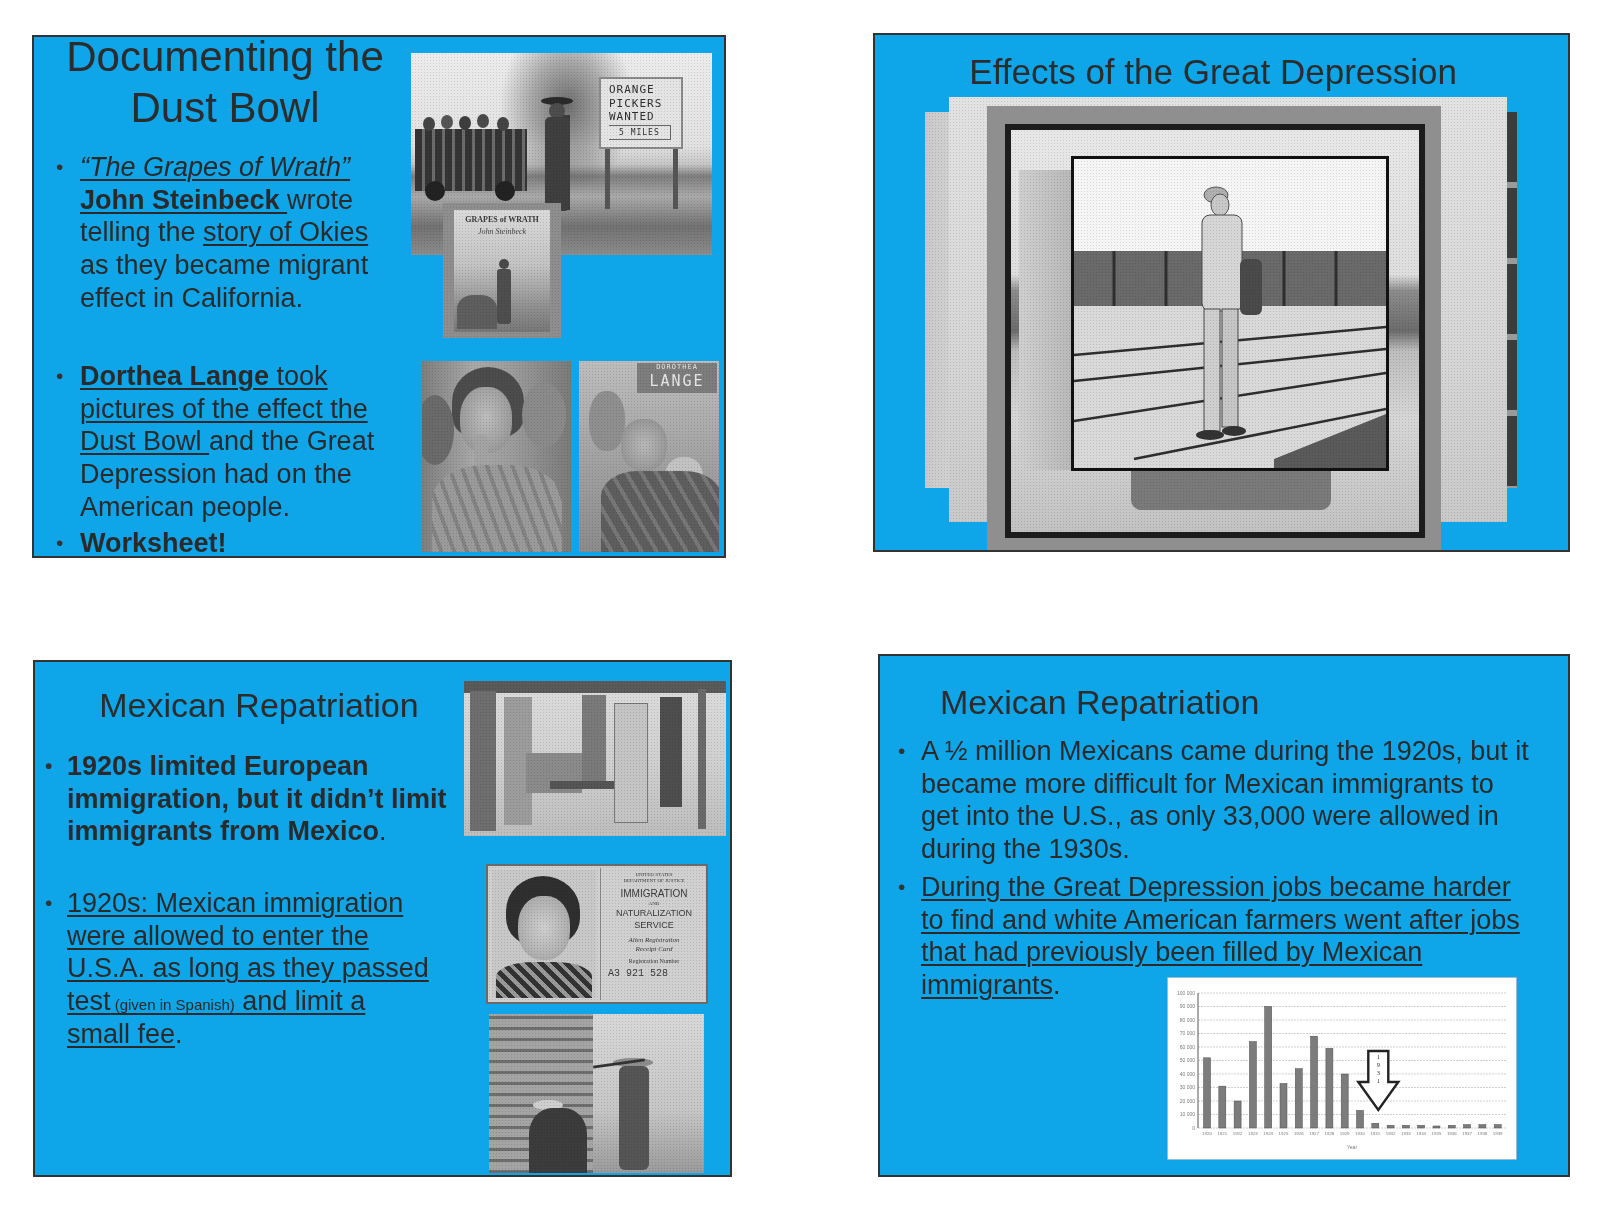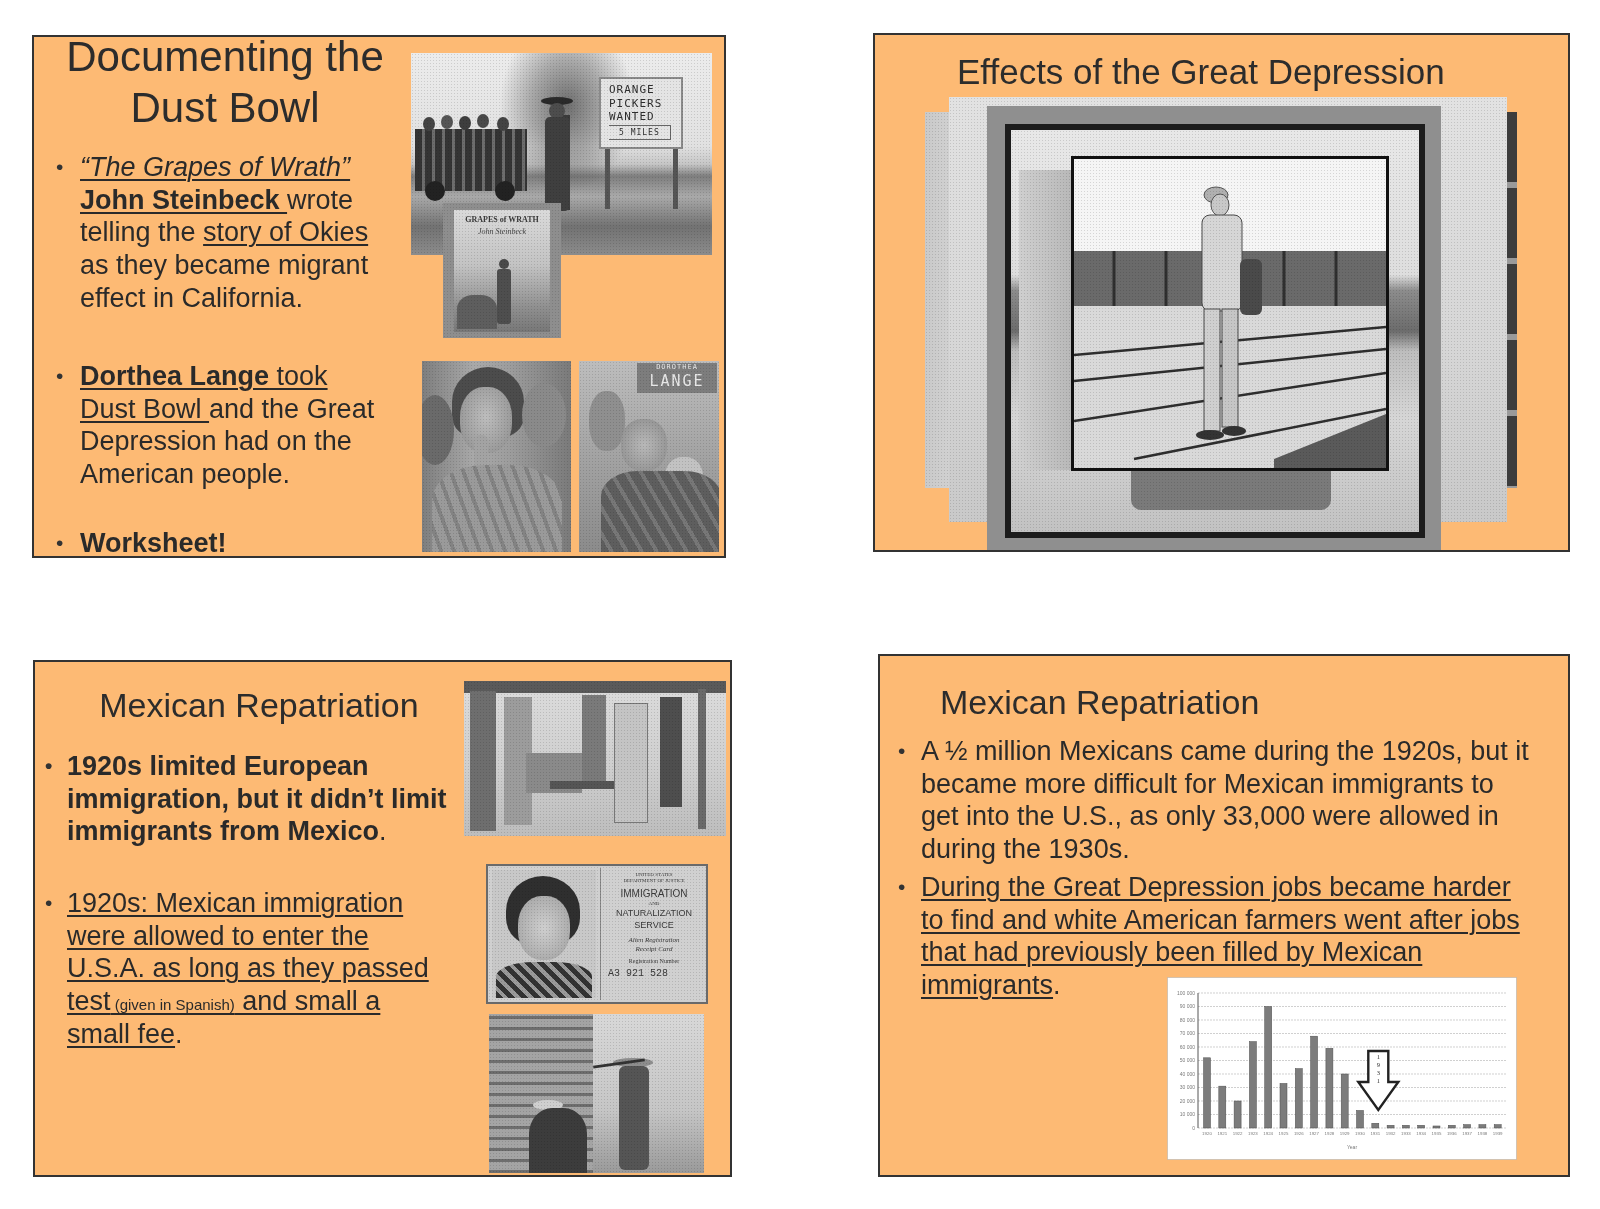--- a/index.html
+++ b/index.html
@@ -1,18 +1,18 @@
 <!DOCTYPE html>
 <html><head>
 <meta charset="utf-8">
 <style>
 *{box-sizing:border-box;margin:0;padding:0}
 html,body{width:1600px;height:1209px;background:#ffffff;overflow:hidden}
 body{position:relative;font-family:"Liberation Sans",sans-serif;color:#2a2a2a}
-.slide{position:absolute;border:2px solid #333;background:#fdba74;overflow:hidden}
+.slide{position:absolute;border:2px solid #333;background:#0ea5e9;overflow:hidden}
 .title{position:absolute;white-space:nowrap;color:#2c2c2c}
 .bullet{position:absolute;font-size:27px;line-height:32.7px}
 .lines{position:relative}
 .line{white-space:pre;height:32.7px}
 .dot{position:absolute;left:0;top:0;font-size:21px;line-height:32.7px;color:#333}
 .u{text-decoration:underline;text-decoration-thickness:1.6px;text-underline-offset:3px}
 .b{font-weight:bold}
 .i{font-style:italic}
 .sm{font-size:15px}
 .photo{position:absolute;overflow:hidden}
@@ -39,20 +39,21 @@
       <div class="line"><span>telling the </span><span class="u">story of Okies</span></div>
       <div class="line">as they became migrant</div>
       <div class="line">effect in California.</div>
     </div>
   </div>
 
   <div class="bullet" style="left:22px;top:323px">
     <span class="dot">•</span>
     <div class="lines" style="padding-left:24px">
       <div class="line"><span class="b u">Dorthea Lange</span><span class="u"> took</span></div>
+      <div class="line"><span class="u">pictures of the effect the</span></div>
       <div class="line"><span class="u">Dust Bowl </span><span>and the Great</span></div>
       <div class="line">Depression had on the</div>
       <div class="line">American people.</div>
     </div>
   </div>
 
   <div class="bullet" style="left:22px;top:490px">
     <span class="dot">•</span>
     <div class="lines" style="padding-left:24px">
       <div class="line b">Worksheet!</div>
@@ -107,21 +108,21 @@
       <div style="font-size:15px;line-height:18px;letter-spacing:2px">LANGE</div>
     </div>
     <div class="shp" style="left:10px;top:30px;width:36px;height:60px;border-radius:45%;background:#8f8f8f"></div>
     <div class="shp" style="left:42px;top:58px;width:46px;height:52px;border-radius:45%;background:radial-gradient(#b8b8b8,#8a8a8a)"></div>
     <div class="shp" style="left:86px;top:96px;width:38px;height:42px;border-radius:45%;background:#c2c2c2"></div>
     <div class="shp" style="left:22px;top:110px;width:120px;height:84px;border-radius:30% 30% 0 0;background:repeating-linear-gradient(60deg,#5e5e5e 0 9px,#777 9px 13px)"></div>
   </div>
 </div>
 
 <div class="slide" style="left:873px;top:33px;width:697px;height:519px">
-  <div class="title" style="left:82px;top:16px;width:500px;text-align:left;font-size:35px;line-height:42px">Effects of the Great Depression</div>
+  <div class="title" style="left:82px;top:16px;width:500px;text-align:right;font-size:35px;line-height:42px">Effects of the Great Depression</div>
 
   <div class="photo halftone" style="left:50px;top:77px;width:592px;height:376px;background:linear-gradient(90deg,#c9c9c9,#dcdcdc 10%,#d0d0d0 90%,#bbb)"></div>
   <div class="photo halftone" style="left:74px;top:62px;width:558px;height:425px;background:linear-gradient(#e2e2e2,#d6d6d6 60%,#c9c9c9)"></div>
   <div class="shp" style="left:632px;top:77px;width:10px;height:376px;background:repeating-linear-gradient(#3c3c3c 0 70px,#9a9a9a 70px 76px)"></div>
 
   <div class="shp" style="left:112px;top:71px;width:454px;height:460px;background:#8f8f8f"></div>
   <div class="photo halftone" style="left:130px;top:89px;width:420px;height:414px;border:6px solid #1c1c1c;background:linear-gradient(#e8e8e8 0%,#dedede 36%,#8c8c8c 40%,#6c6c6c 50%,#bdbdbd 55%,#d6d6d6 72%,#c2c2c2 100%)">
     <div class="shp" style="left:8px;top:40px;width:60px;height:300px;background:linear-gradient(90deg,#cfcfcf,#b5b5b5)"></div>
     <div class="shp" style="left:120px;top:330px;width:200px;height:50px;border-radius:10px;background:#7a7a7a"></div>
     <div class="photo" style="left:60px;top:26px;width:318px;height:315px;border:3px solid #111;background:#f3f3f3">
@@ -168,21 +169,21 @@
       <div class="line"><span>immigrants from Mexico</span><span style="font-weight:normal">.</span></div>
     </div>
   </div>
 
   <div class="bullet" style="left:10px;top:225px">
     <span class="dot">•</span>
     <div class="lines" style="padding-left:22px">
       <div class="line"><span class="u">1920s: Mexican immigration</span></div>
       <div class="line"><span class="u">were allowed to enter the</span></div>
       <div class="line"><span class="u">U.S.A. as long as they passed</span></div>
-      <div class="line"><span class="u">test</span><span class="u sm"> (given in Spanish)</span><span class="u"> and small a</span></div>
+      <div class="line"><span class="u">test</span><span class="u sm"> (given in Spanish)</span><span class="u"> and limit a</span></div>
       <div class="line"><span class="u">small fee</span><span>.</span></div>
     </div>
   </div>
 
   <div class="photo halftone" style="left:429px;top:19px;width:262px;height:155px;background:linear-gradient(#dcdcdc,#cfcfcf 55%,#bdbdbd)">
     <div class="shp" style="left:0;top:0;width:262px;height:12px;background:#5a5a5a"></div>
     <div class="shp" style="left:6px;top:10px;width:26px;height:140px;background:#6e6e6e"></div>
     <div class="shp" style="left:40px;top:16px;width:28px;height:128px;background:#9c9c9c"></div>
     <div class="shp" style="left:62px;top:72px;width:56px;height:40px;background:#8a8a8a"></div>
     <div class="shp" style="left:86px;top:100px;width:70px;height:8px;background:#555"></div>

